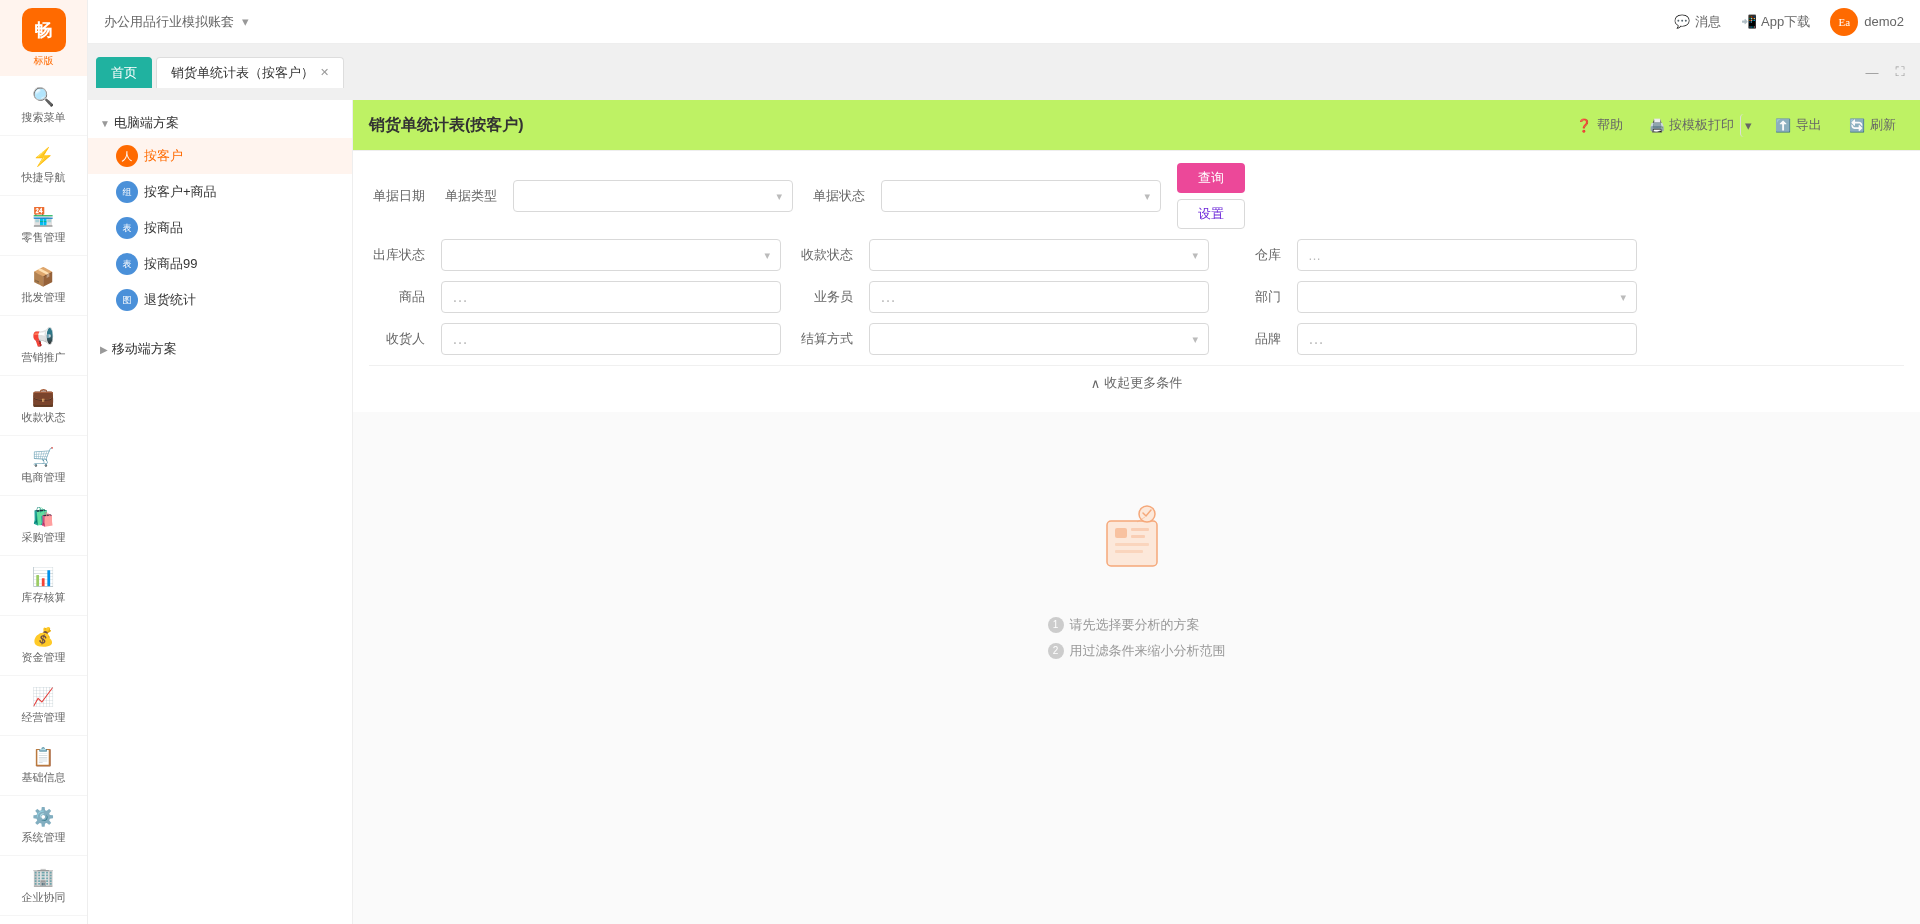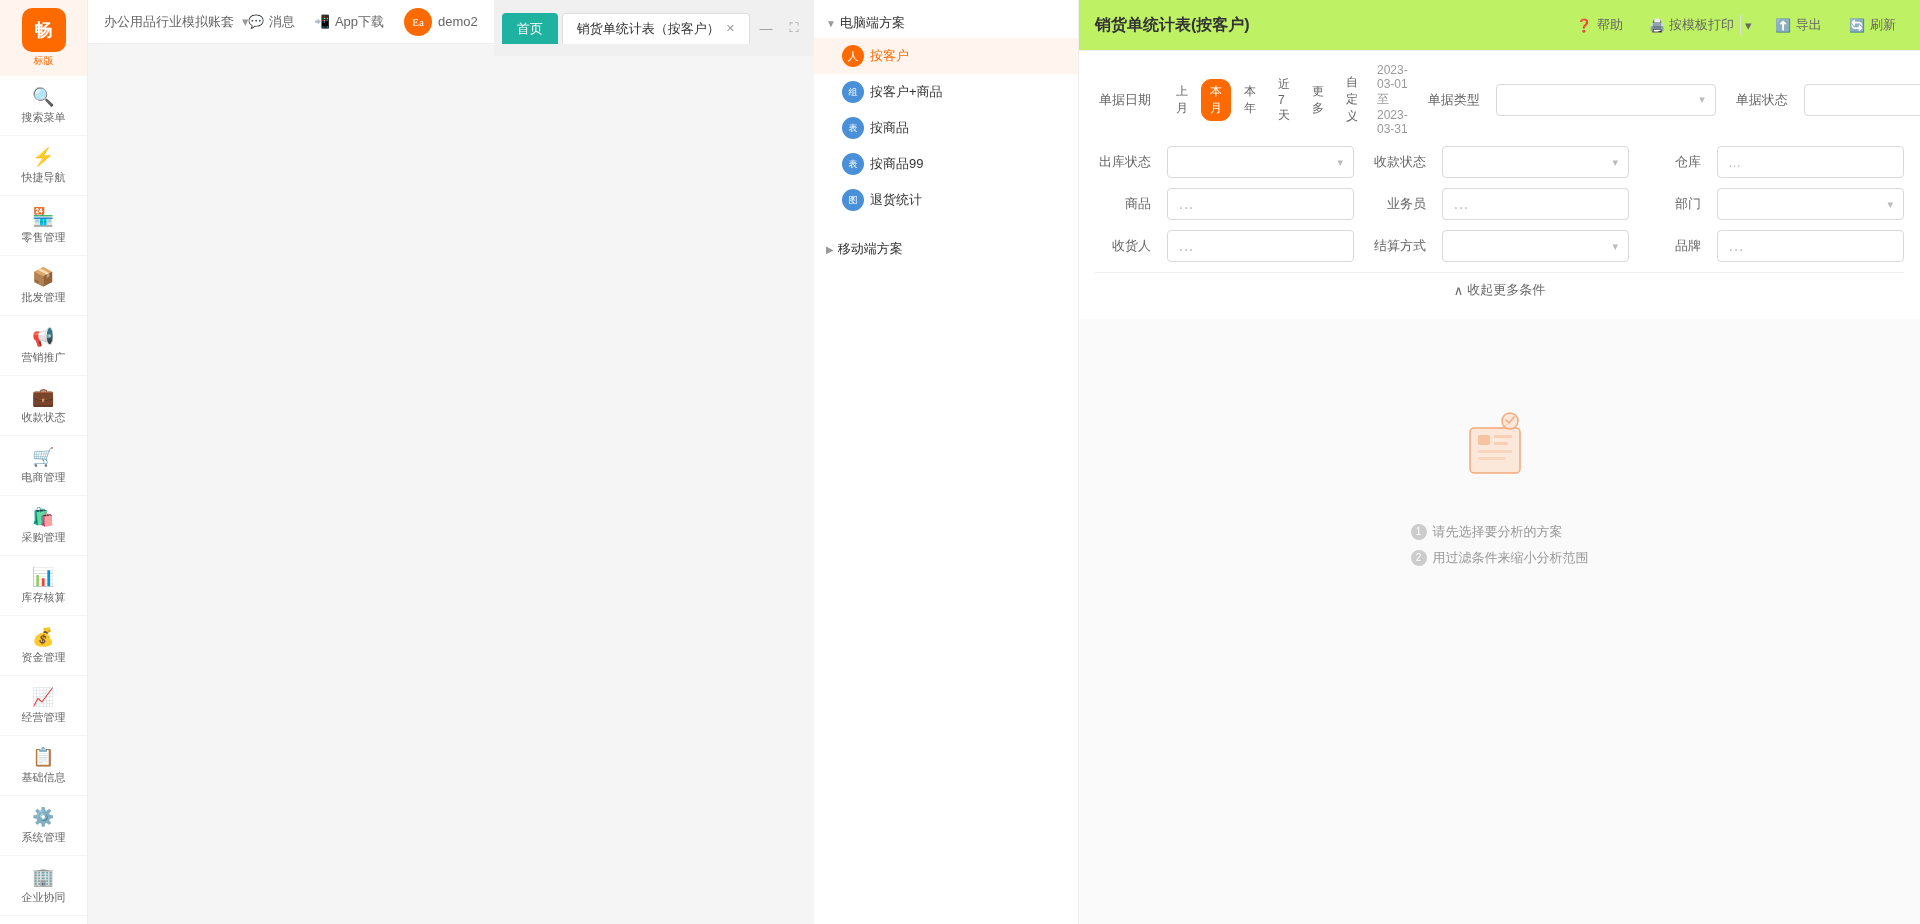--- a/index.html
+++ b/index.html
@@ -9,21 +9,21 @@
     .sidebar { width: 88px; background: #fff; display: flex; flex-direction: column; align-items: center; border-right: 1px solid #eee; flex-shrink: 0; }
     .sidebar-logo { width: 100%; padding: 8px; display: flex; flex-direction: column; align-items: center; background: #fff4ee; }
     .sidebar-logo-icon { width: 44px; height: 44px; background: #ff6a00; border-radius: 10px; display: flex; align-items: center; justify-content: center; color: white; font-size: 18px; font-weight: bold; }
     .sidebar-logo-text { font-size: 10px; color: #ff6a00; margin-top: 2px; }
     .sidebar-nav { width: 100%; flex: 1; overflow-y: auto; }
     .sidebar-nav::-webkit-scrollbar { display: none; }
     .sidebar-item { display: flex; flex-direction: column; align-items: center; padding: 10px 4px; cursor: pointer; color: #666; font-size: 11px; border-bottom: 1px solid #f5f5f5; }
     .sidebar-item-icon { font-size: 18px; margin-bottom: 2px; }
 
     
-    .main-area { flex: 1; display: flex; overflow: hidden; justify-content: space-between; }
+    .main-area { flex: 1; display: flex; flex-direction: column; overflow: hidden; justify-content: space-between; }
 
     
     .top-header { height: 44px; background: #fff; display: flex; align-items: center; justify-content: space-between; padding: 0 16px; border-bottom: 1px solid #eee; flex-shrink: 0; }
     .top-header-left { display: flex; align-items: center; gap: 8px; color: #666; font-size: 13px; }
     .top-header-right { display: flex; align-items: center; gap: 20px; color: #666; font-size: 13px; }
     .top-header-right .item { display: flex; align-items: center; gap: 4px; cursor: pointer; }
     .avatar { width: 28px; height: 28px; border-radius: 50%; background: #ff6a00; color: white; display: flex; align-items: center; justify-content: center; font-size: 11px; font-family: Liberation Serif, serif; }
 
     
     .tabs-bar { height: 56px; background: #f0f0f0; display: flex; align-items: center; padding: 0 8px; gap: 4px; flex-shrink: 0; }
@@ -270,31 +270,20 @@
             <span>🔄</span>
             <span>刷新</span>
           </div>
         </div>
       </div>
 
       <div class="filter-area">
 
         <div class="filter-row">
           <span class="filter-label">单据日期</span>
-          <div class="filter-control">
-            <div class="date-tabs">
-              <span class="date-tab">上月</span>
-              <span class="date-tab active">本月</span>
-              <span class="date-tab">本年</span>
-              <span class="date-tab">近7天</span>
-              <span class="date-tab">更多</span>
-              <span class="date-tab">自定义</span>
-            </div>
-            <span class="date-range-text">2023-03-01 至 2023-03-31</span>
-          </div>
 
           <span class="filter-label">单据类型</span>
           <div class="filter-select" style="min-width:220px;max-width:280px;">
             <span class="filter-select-placeholder"></span>
             <span class="filter-select-arrow">▾</span>
           </div>
 
           <span class="filter-label">单据状态</span>
           <div class="filter-select" style="min-width:220px;max-width:280px;">
             <span class="filter-select-placeholder"></span>

